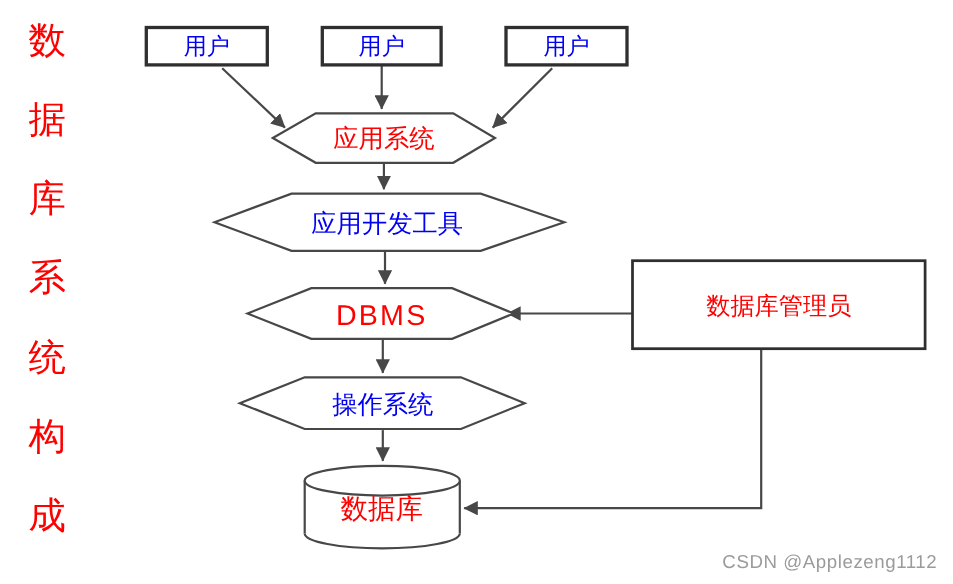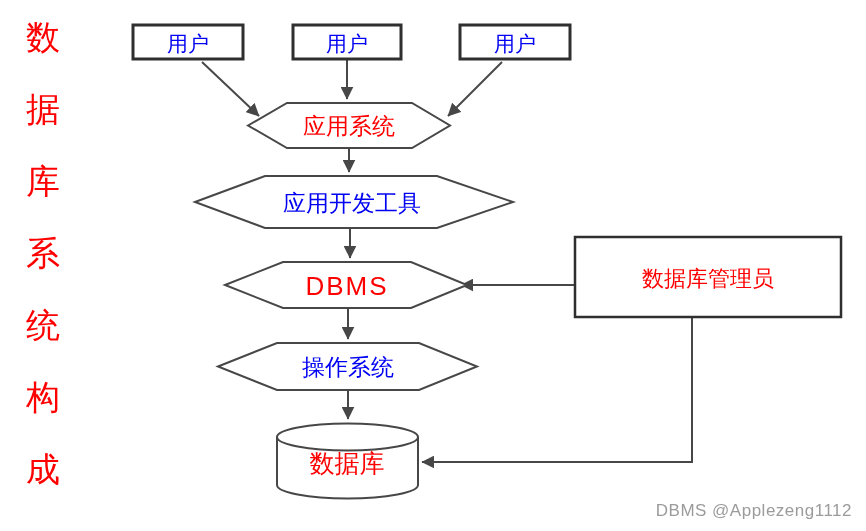--- a/index.html
+++ b/index.html
@@ -94,14 +94,14 @@
     <text class="t-blue fs-user" x="347" y="43">用户</text>
     <text class="t-blue fs-user" x="515" y="43">用户</text>
     <text class="t-red fs-hex" x="349" y="126">应用系统</text>
     <text class="t-blue fs-hex" x="352" y="203">应用开发工具</text>
     <text class="t-red fs-dbms" x="347" y="286">DBMS</text>
     <text class="t-blue fs-hex" x="348" y="367">操作系统</text>
     <text class="t-red fs-db" x="347" y="463">数据库</text>
     <text class="t-red fs-dba" x="708" y="278">数据库管理员</text>
   </svg>
 
-  <div class="watermark">DBMS @Applezeng1112</div>
+  <div class="watermark">CSDN @Applezeng1112</div>
 </div>
 
 </body></html>

